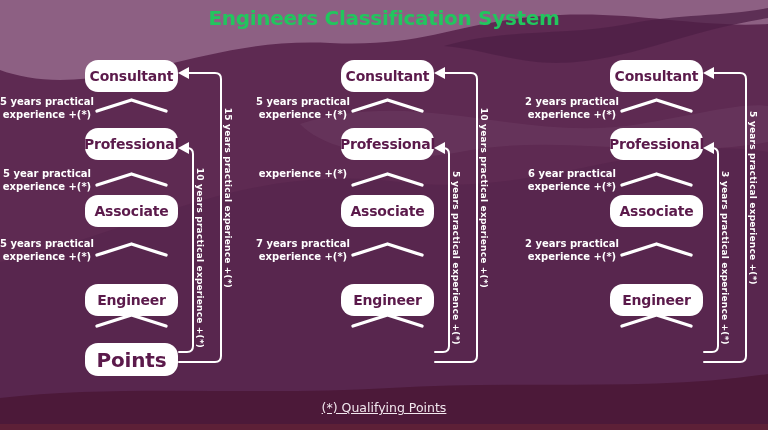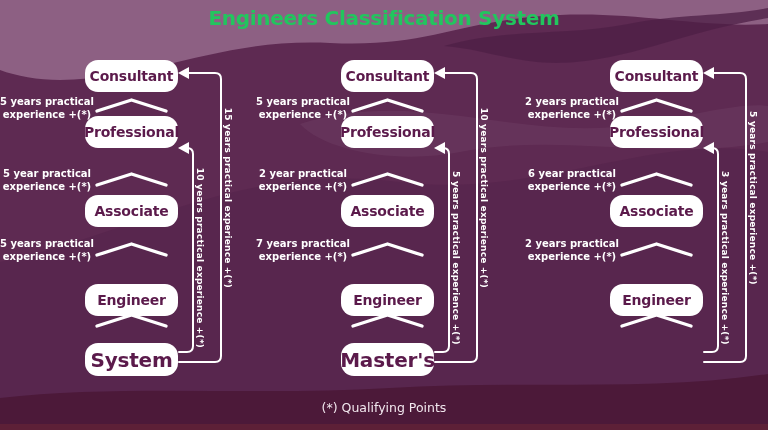--- a/index.html
+++ b/index.html
@@ -9,32 +9,32 @@
     background:var(--background,#5e2a52);
   }
   #stage{position:absolute;inset:0;width:768px;height:430px;}
   #bg{position:absolute;left:0;top:0;width:768px;height:430px;}
   .page-title{
     position:absolute;top:6px;left:0;width:768px;text-align:center;
     color:#22c55e;font-weight:bold;font-size:20px;letter-spacing:-0.3px;line-height:24px;
   }
   .footnote{
     position:absolute;top:400px;left:0;width:768px;text-align:center;
-    color:#f2e7ee;font-size:12.5px;line-height:15px;
+    color:#f2e7ee;font-size:12.5px;line-height:15px;text-decoration:underline;
   }
   .column{position:absolute;top:0;width:160px;height:430px;}
   .col-0{left:85px}.col-1{left:341px}.col-2{left:610px}
   .level-box{
     position:absolute;left:0;width:93px;height:32px;
     background:var(--box-bg,#fff);border-radius:13px;
     display:flex;align-items:center;justify-content:center;
     color:var(--box-text,#5b1a4b);font-weight:bold;font-size:14px;
     letter-spacing:-0.2px;white-space:nowrap;
   }
-  .box-0{top:60px}.box-1{top:116px}.box-2{top:195px}.box-3{top:284px}
+  .box-0{top:60px}.box-1{top:128px}.box-2{top:195px}.box-3{top:284px}
   .base-box{top:343px;height:33px;font-size:20px;}
   .chevron{position:absolute;left:10px;width:73px;height:15px;overflow:visible;}
   .chevron polyline{fill:none;stroke:var(--line-color,#fff);stroke-width:3.4;stroke-linecap:round;stroke-linejoin:round;}
   .chev-0{top:98px}.chev-1{top:172px}.chev-2{top:242px}.chev-3{top:313px}
   .step-label{
     position:absolute;left:-93px;width:110px;text-align:center;
     color:var(--label-color,#fff);font-size:10px;line-height:12.5px;font-weight:600;
   }
   .step-0{top:96px}.step-1{top:168px}.step-2{top:238px}
   .side-svg{position:absolute;left:93px;top:55px;width:60px;height:320px;overflow:visible;}
@@ -78,21 +78,21 @@
     </div>
     <div class="step-label step-2">
       <div>5 years practical</div>
       <div>experience +(*)</div>
     </div>
 
     <div class="level-box box-0">Consultant</div>
     <div class="level-box box-1">Professional</div>
     <div class="level-box box-2">Associate</div>
     <div class="level-box box-3">Engineer</div>
-    <div class="level-box base-box">System</div>
+    <div class="level-box base-box">Points</div>
 
     <svg class="chevron chev-0" viewBox="0 0 73 15">
           <polyline points="2,13 36.5,2 71,13"></polyline>
         </svg>
     <svg class="chevron chev-1" viewBox="0 0 73 15">
           <polyline points="2,13 36.5,2 71,13"></polyline>
         </svg>
     <svg class="chevron chev-2" viewBox="0 0 73 15">
           <polyline points="2,13 36.5,2 71,13"></polyline>
         </svg>
@@ -110,33 +110,31 @@
     <div class="side-label side-outer">15 years practical experience +(*)</div>
   </div>
 
   <div class="column col-1">
 
     <div class="step-label step-0">
       <div>5 years practical</div>
       <div>experience +(*)</div>
     </div>
     <div class="step-label step-1">
-      <div>2 year practical</div>
       <div>experience +(*)</div>
     </div>
     <div class="step-label step-2">
       <div>7 years practical</div>
       <div>experience +(*)</div>
     </div>
 
     <div class="level-box box-0">Consultant</div>
     <div class="level-box box-1">Professional</div>
     <div class="level-box box-2">Associate</div>
     <div class="level-box box-3">Engineer</div>
-    <div class="level-box base-box">Master's</div>
 
     <svg class="chevron chev-0" viewBox="0 0 73 15">
           <polyline points="2,13 36.5,2 71,13"></polyline>
         </svg>
     <svg class="chevron chev-1" viewBox="0 0 73 15">
           <polyline points="2,13 36.5,2 71,13"></polyline>
         </svg>
     <svg class="chevron chev-2" viewBox="0 0 73 15">
           <polyline points="2,13 36.5,2 71,13"></polyline>
         </svg>

